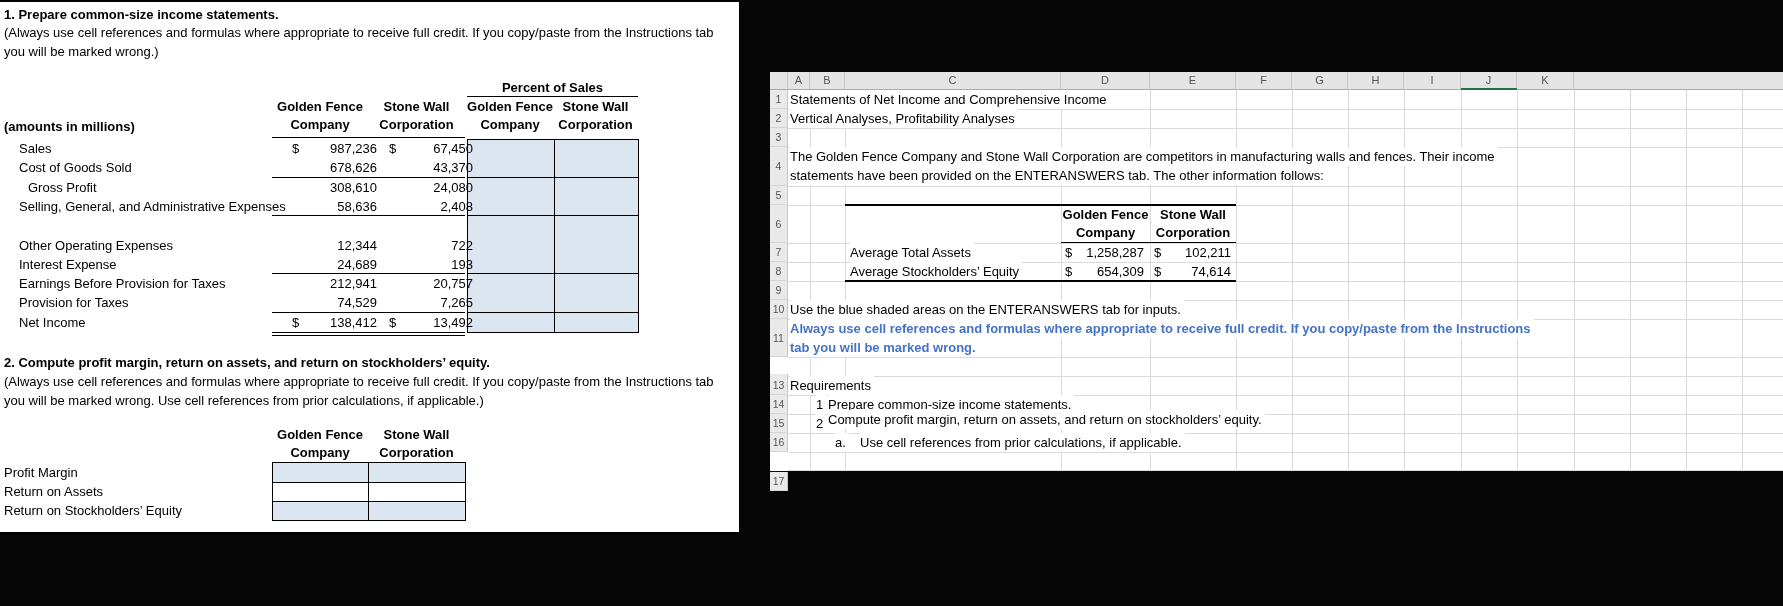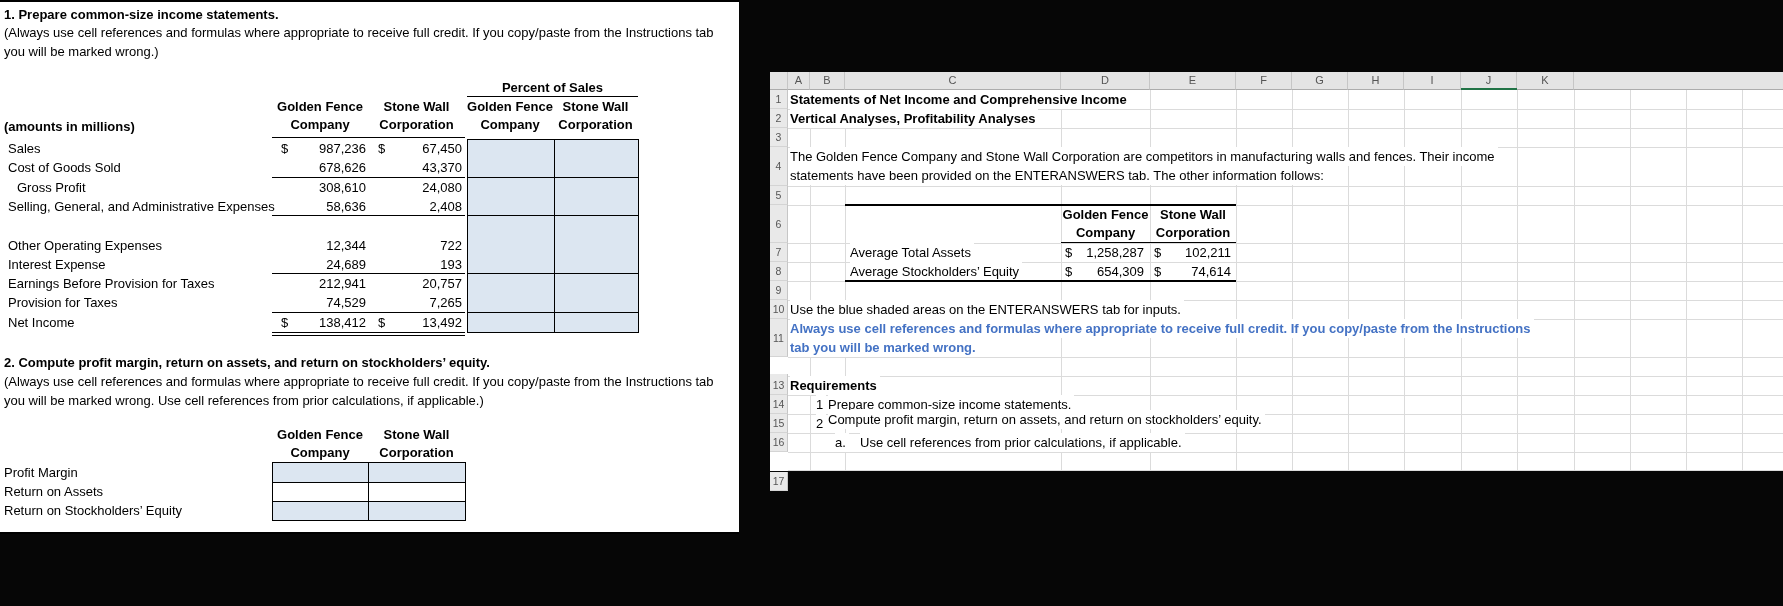--- a/index.html
+++ b/index.html
@@ -3,21 +3,21 @@
 <meta charset="utf-8">
 <title>Spreadsheet</title>
 <style>
 *{margin:0;padding:0;box-sizing:border-box}
 html,body{width:1783px;height:606px}
 body{background:#060606;position:relative;font-family:"Liberation Sans",sans-serif;font-size:13px;color:#000;overflow:hidden}
 .b{font-weight:bold}
 
 #lp{position:absolute;left:0;top:0;width:739px;height:534px;background:#fff;border-top:2px solid #000;border-bottom:2px solid #000}
 .lp-text{position:absolute;line-height:19px;white-space:nowrap}
-.lp-row{position:absolute;left:4px;width:739px;height:19px}
+.lp-row{position:absolute;left:15px;width:739px;height:19px}
 .lbl{position:absolute;left:4px;top:0;line-height:19px;white-space:nowrap}
 .lbl.ind{left:13px}
 .mcell{position:absolute;top:0;height:19px;line-height:19px;display:flex;justify-content:space-between}
 .mgf{left:277px;width:85px}
 .msw{left:374px;width:84px}
 .colblk{position:absolute;text-align:center;font-weight:bold}
 .colblk div{line-height:18px}
 .hl{position:absolute;height:1px;background:#000}
 #pos-hdr{position:absolute;left:467px;top:78px;width:171px;height:17px;text-align:center;font-weight:bold;border-bottom:1px solid #000;line-height:16px}
 #blue1{position:absolute;left:467px;top:137px;width:172px;height:194px;background:#DCE6F1;border:1px solid #000}
@@ -29,21 +29,21 @@
 #s2g .ih{position:absolute;left:0;width:100%;height:1px;background:#000}
 .s2cell{position:absolute;height:19px}
 .bluefill{background:#DCE6F1}
 
 #rp{position:absolute;left:770px;top:72px;width:1013px;height:399px;background:#fff}
 .ch{position:absolute;top:0;height:18px;background:#E4E4E4;border-right:1px solid #C6C6C6;border-bottom:1px solid #ACACAC;color:#555;font-size:11px;text-align:center;line-height:17px;z-index:2}
 .gut{position:absolute;left:0;width:18px;background:#E9E9E9;border-right:1px solid #C6C6C6;border-bottom:1px solid #D4D4D4;color:#555;font-size:10.5px;display:flex;align-items:center;justify-content:center;z-index:2;overflow:hidden}
 .glh{position:absolute;left:18px;right:0;height:1px;background:#DBDBDB;z-index:0}
 .glv{position:absolute;top:18px;bottom:0;width:1px;background:#DBDBDB;z-index:0}
 .rt{position:absolute;line-height:19px;white-space:nowrap;background:#fff;padding-right:3px;z-index:2}
-.rtb{font-weight:bold}
+.rtb{font-weight:normal}
 .blue-t{color:#4472C4;font-weight:bold}
 .tbl{position:absolute;background:#000;z-index:3}
 .rmoney{position:absolute;height:19px;line-height:19px;display:flex;justify-content:space-between;z-index:2}
 .cthdr{position:absolute;text-align:center;font-weight:bold;line-height:18px;z-index:2}
 #jsel{position:absolute;left:691px;top:16px;width:56px;height:2px;background:#217346;z-index:4}
 </style>
 </head>
 <body>
 
 <div id="lp">

